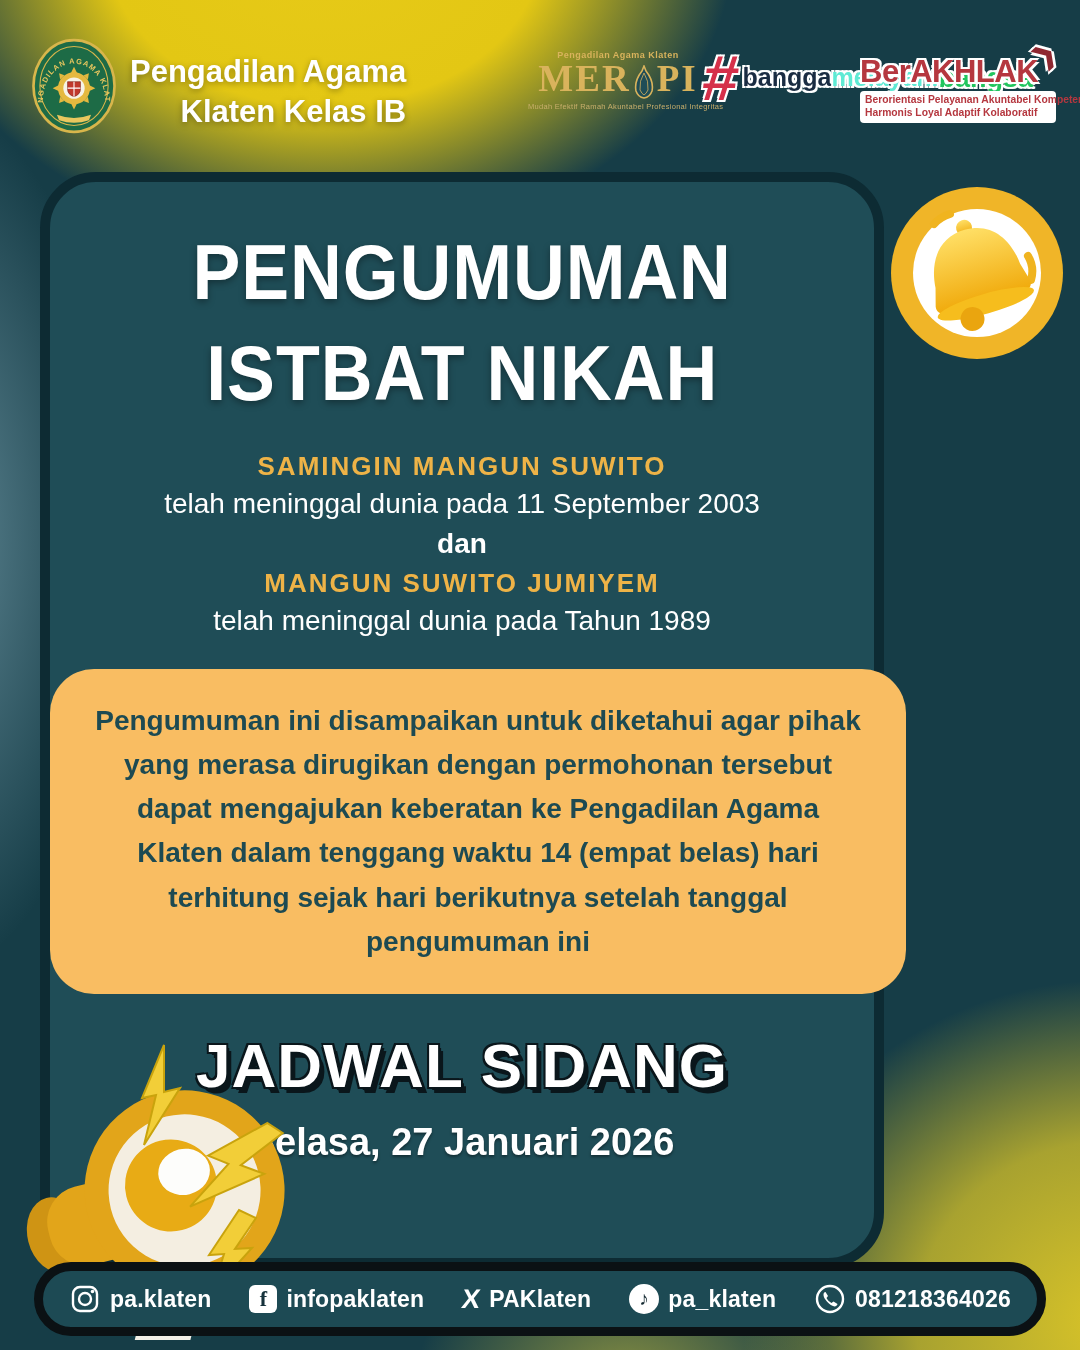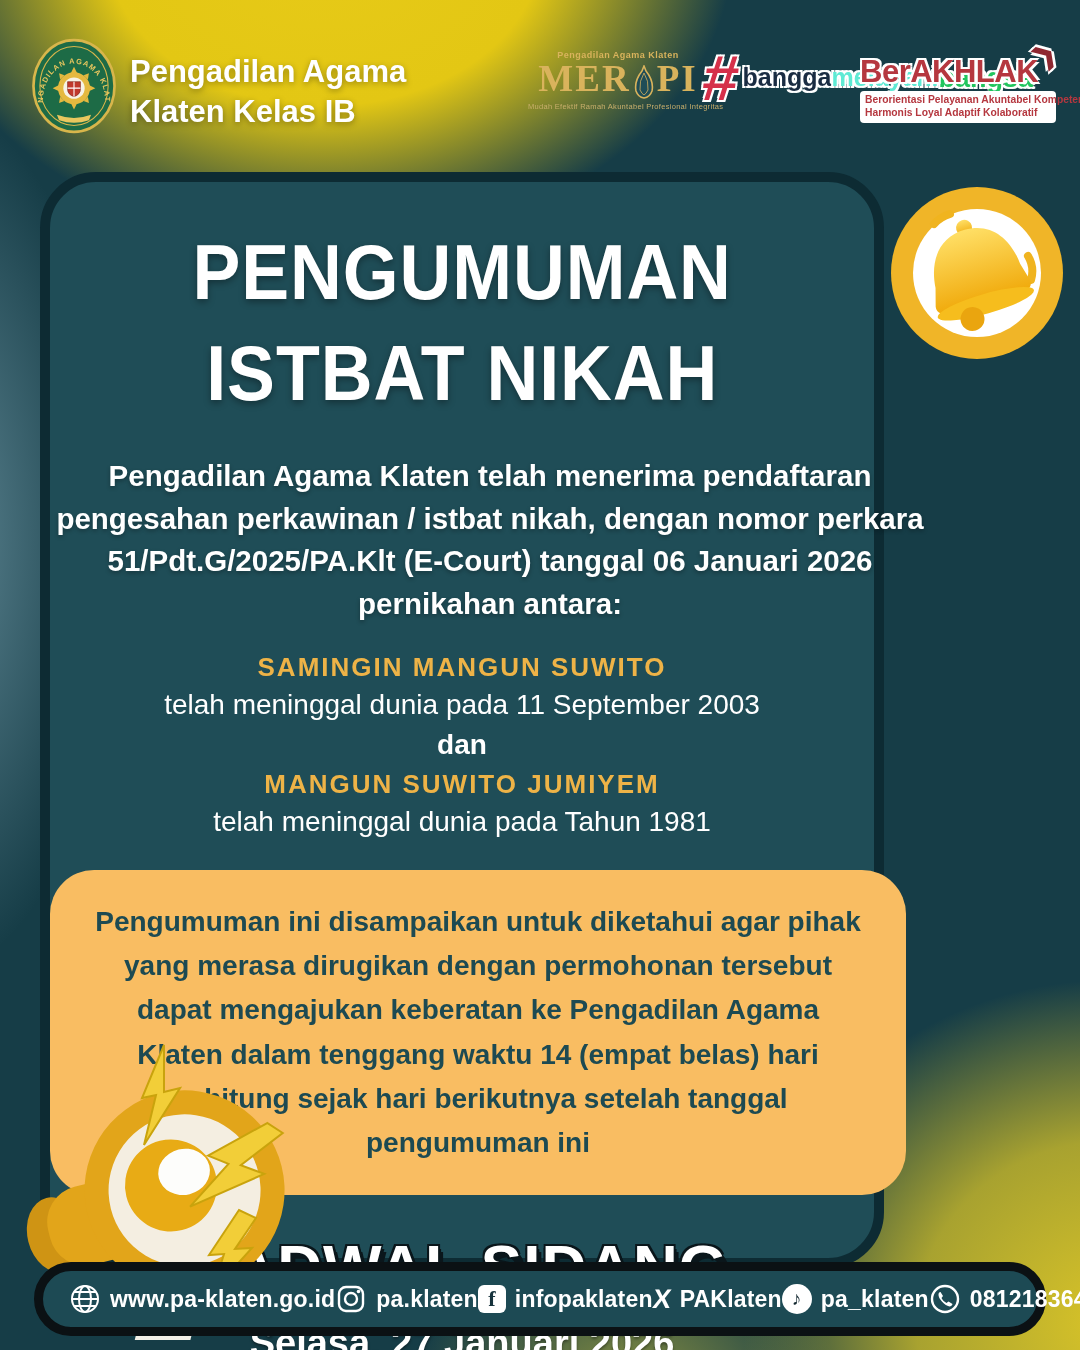--- a/index.html
+++ b/index.html
@@ -16,21 +16,21 @@
       radial-gradient(300px 700px at -6% 40%, rgba(110,150,164,.85) 0%, rgba(110,150,164,0) 62%),
       radial-gradient(560px 520px at 103% 98%, #d9c428 0%, rgba(217,196,40,.75) 35%, rgba(217,196,40,0) 66%),
       radial-gradient(300px 200px at 58% 102%, rgba(222,206,60,.55) 0%, rgba(222,206,60,0) 70%),
       #163d47;
   }
   
   .header{position:absolute;top:0;left:0;width:1080px;height:168px;z-index:3;}
   .emblem{position:absolute;left:30px;top:38px;width:88px;height:96px;}
   .org-name{
     position:absolute;left:130px;top:52px;color:#fff;font-weight:800;
-    font-size:31px;line-height:1.28;text-shadow:0 2px 6px rgba(0,0,0,.35);
+    font-size:31px;line-height:1.28;text-shadow:0 2px 6px rgba(0,0,0,.35);text-align:right;
   }
   .merapi{position:absolute;left:528px;top:50px;width:180px;text-align:center;color:#d9b35c;}
   .merapi .overline{font-size:9px;letter-spacing:.5px;font-weight:700;white-space:nowrap;}
   .merapi .name{font-family:Liberation Serif, serif;font-weight:700;font-size:37px;line-height:1.05;letter-spacing:2px;display:flex;align-items:flex-end;justify-content:center;}
   .merapi .gunungan{display:inline-block;width:24px;height:34px;margin:0 1px;}
   .merapi .tagline{font-size:7.5px;letter-spacing:.3px;margin-top:3px;white-space:nowrap;color:#c8ae6b;}
   .bangga{position:absolute;left:703px;top:50px;display:flex;align-items:center;}
   .bangga .hash{
     font-size:64px;font-weight:900;color:#d5304a;line-height:.9;margin-right:4px;
     text-shadow:-2px -2px 0 #fff,2px -2px 0 #fff,-2px 2px 0 #fff,2px 2px 0 #fff;
@@ -184,27 +184,26 @@
     </div>
   </div>
 </div>
 
 <div class="card">
   <div class="title">
     <span class="line">PENGUMUMAN</span><br>
     <span class="line">ISTBAT NIKAH</span>
   </div>
 
-  <div class="intro">Pengadilan Agama Klaten telah menerima pendaftaran pengesahan perkawinan / istbat nikah, dengan nomor perkara 51/Pdt.G/2025/PA.Klt (E-Court) tanggal 06 Januari 2026 pernikahan antara:</div>
 
   <div class="party-name">SAMINGIN MANGUN SUWITO</div>
   <div class="party-note">telah meninggal dunia pada 11 September 2003</div>
   <div class="conj">dan</div>
   <div class="party-name second">MANGUN SUWITO JUMIYEM</div>
-  <div class="party-note">telah meninggal dunia pada Tahun 1981</div>
+  <div class="party-note">telah meninggal dunia pada Tahun 1989</div>
 
   <div class="notice">Pengumuman ini disampaikan untuk diketahui agar pihak yang merasa dirugikan dengan permohonan tersebut dapat mengajukan keberatan ke Pengadilan Agama Klaten dalam tenggang waktu 14 (empat belas) hari terhitung sejak hari berikutnya setelah tanggal pengumuman ini</div>
 
   <div class="jadwal">JADWAL SIDANG</div>
   <div class="sched-date">Selasa, 27 Januari 2026</div>
 
 </div>
 
 <svg class="bell-badge" viewBox="0 0 174 174">
   <defs>
@@ -240,28 +239,20 @@
   </g>
   <g fill="#f2ce38" stroke="#c9a30d" stroke-width="2">
     <path d="M160,5 L138,58 L152,55 L140,105 L176,48 L160,52 Z"></path>
     <path d="M268,88 L205,112 L224,123 L180,160 L258,138 L236,126 L282,100 Z" transform="rotate(-8 230 120)"></path>
     <path d="M235,170 L205,215 L220,214 L208,252 L248,208 L231,209 L252,178 Z"></path>
   </g>
 </svg>
 
 <div class="footer">
 
-  <div class="f-item">
-    <svg class="f-ico" viewBox="0 0 32 32">
-      <circle cx="16" cy="16" r="13" fill="none" stroke="#fff" stroke-width="2"></circle>
-      <ellipse cx="16" cy="16" rx="6" ry="13" fill="none" stroke="#fff" stroke-width="2"></ellipse>
-      <path d="M3,16 h26 M5,9 h22 M5,23 h22" stroke="#fff" stroke-width="2" fill="none"></path>
-    </svg>
-    <span class="f-label">www.pa-klaten.go.id</span>
-  </div>
 
   <div class="f-item">
     <svg class="f-ico" viewBox="0 0 32 32">
       <rect x="4" y="4" width="24" height="24" rx="7" fill="none" stroke="#fff" stroke-width="2.4"></rect>
       <circle cx="16" cy="16" r="6" fill="none" stroke="#fff" stroke-width="2.4"></circle>
       <circle cx="23.5" cy="8.5" r="1.8" fill="#fff"></circle>
     </svg>
     <span class="f-label">pa.klaten</span>
   </div>
 

